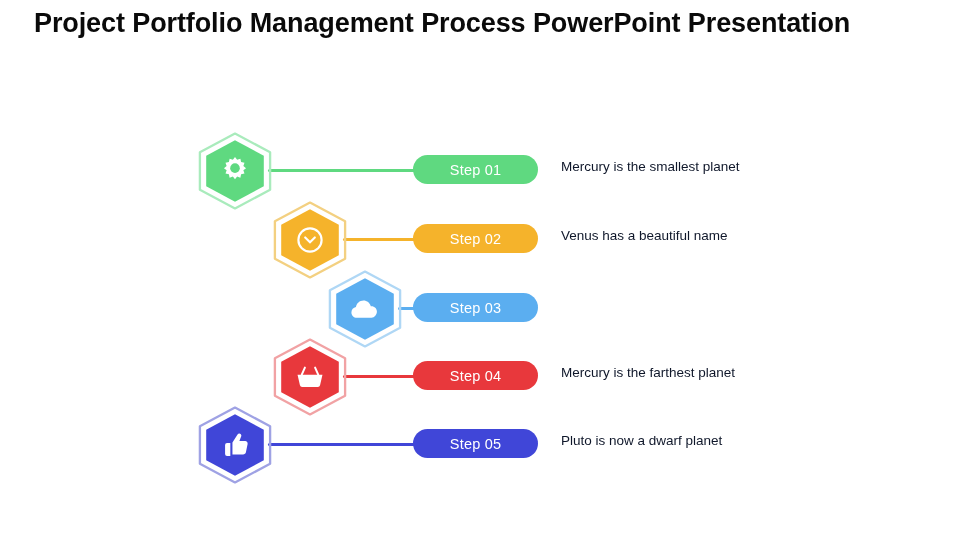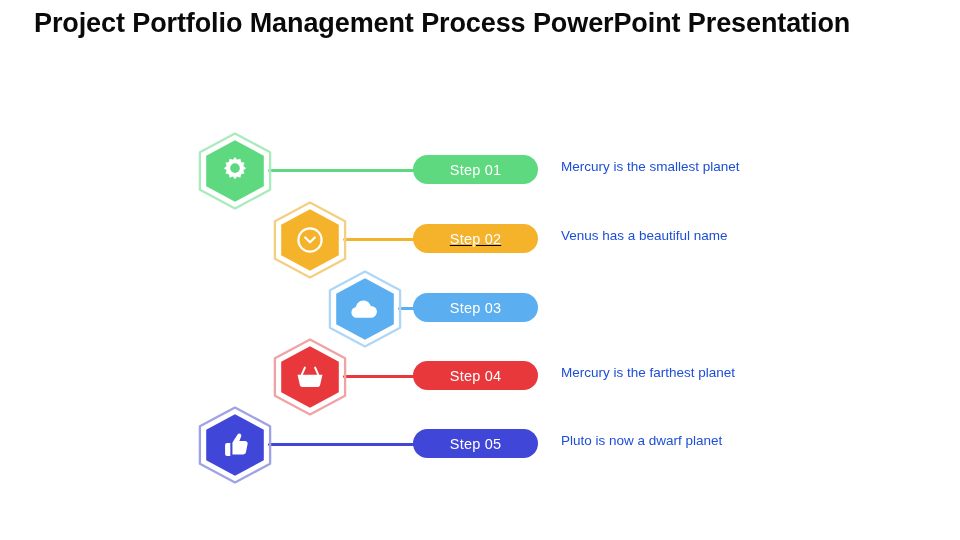--- a/index.html
+++ b/index.html
@@ -105,21 +105,21 @@
     letter-spacing: 0.2px;
     white-space: nowrap;
   }
 
   
   .step-desc {
     position: absolute;
     top: 33px;
     left: 545px;
     font-size: 13.5px;
-    color: #1d4ed8;
+    color: #0f172a;
     white-space: nowrap;
   }
 </style>
 </head>
 <body>
 
 <div id="slide">
 
   <div id="slide-title">Project Portfolio Management Process PowerPoint Presentation</div>
 
@@ -155,21 +155,21 @@
           <div class="hex-fill"><svg xmlns="http://www.w3.org/2000/svg" viewBox="0 0 100 100" width="100%" height="100%">
               <polygon points="50,2 95,26 95,74 50,98 5,74 5,26" fill="#F5B32B" stroke="none" stroke-width="0" stroke-linejoin="round"></polygon>
             </svg></div>
           <div class="hex-icon">
             <svg xmlns="http://www.w3.org/2000/svg" width="34" height="34" viewBox="0 0 24 24" fill="none" stroke="#fff" stroke-width="1.5" stroke-linecap="round">
               <circle cx="12" cy="12" r="8.2"></circle>
               <path d="M8.6 10.2L12 13.6l3.4-3.4"></path>
             </svg>
           </div>
         </div>
-        <div class="step-pill" style="left: 397px; width: 125px; background: rgb(245, 179, 43); text-decoration: underline;">
+        <div class="step-pill" style="left: 397px; width: 125px; background: rgb(245, 179, 43);">
           <span>Step 02</span>
         </div>
         <div class="step-desc">Venus has a beautiful name</div>
       </div>
       <div class="step-row" style="top: 264px;">
         <div class="connector" style="left: 382px; width: 23px; background: rgb(91, 174, 240);"></div>
         <div class="hex-wrap" style="left: 310px;">
           <div class="hex-outline"><svg xmlns="http://www.w3.org/2000/svg" viewBox="0 0 100 100" width="100%" height="100%">
               <polygon points="50,2 95,26 95,74 50,98 5,74 5,26" fill="none" stroke="#AFD7F5" stroke-width="3" stroke-linejoin="round"></polygon>
             </svg></div>

